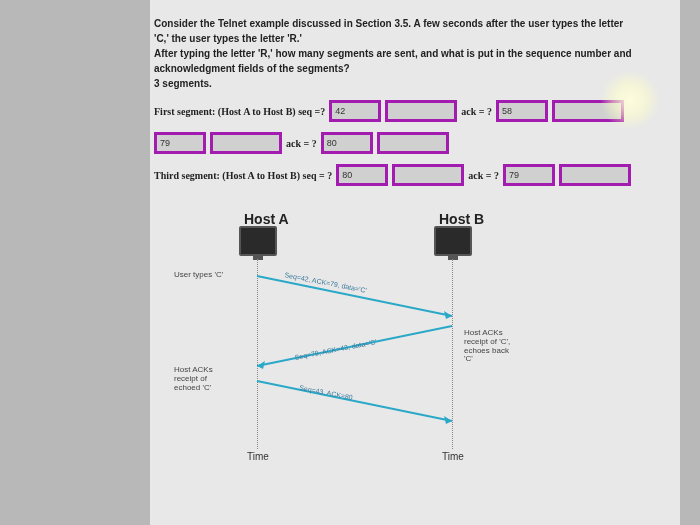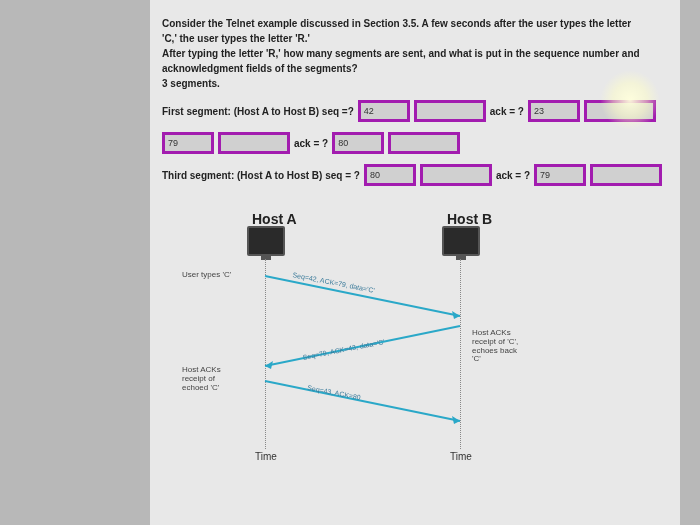--- a/index.html
+++ b/index.html
@@ -11,21 +11,21 @@
     overflow: hidden;
     position: relative;
   }
   .page {
     position: absolute;
     left: 150px;
     top: 0;
     width: 530px;
     height: 525px;
     background: #e8e8e8;
-    padding: 15px 12px;
+    padding: 15px 4px;
     box-sizing: border-box;
     font-size: 10px;
     color: #222;
   }
   .question-text p {
     margin: 2px 0;
     font-weight: bold;
     line-height: 1.3;
   }
   .answer-bold {
@@ -34,20 +34,21 @@
   }
   .seg-row {
     margin-top: 10px;
     display: flex;
     align-items: center;
     gap: 4px;
   }
   .seg-label {
     font-weight: bold;
     white-space: nowrap;
+    font-family: Liberation Serif, serif;
   }
   .field {
     display: inline-block;
     width: 40px;
     height: 16px;
     background: #d0d0d0;
     border: 3px solid #a21caf;
     font-size: 9px;
     line-height: 16px;
     padding: 0 3px;
@@ -132,21 +133,21 @@
     <p>After typing the letter 'R,' how many segments are sent, and what is put in the sequence number and</p>
     <p>acknowledgment fields of the segments?</p>
     <p class="answer-bold">3 segments.</p>
   </div>
 
   <div class="seg-row">
     <span class="seg-label">First segment: (Host A to Host B) seq =?</span>
     <span class="field">42</span>
     <span class="field empty"></span>
     <span class="seg-label">ack = ?</span>
-    <span class="field">23</span>
+    <span class="field">58</span>
     <span class="field empty"></span>
   </div>
 
   <div class="seg-row">
     <span class="field">79</span>
     <span class="field empty"></span>
     <span class="seg-label">ack = ?</span>
     <span class="field">80</span>
     <span class="field empty"></span>
   </div>

